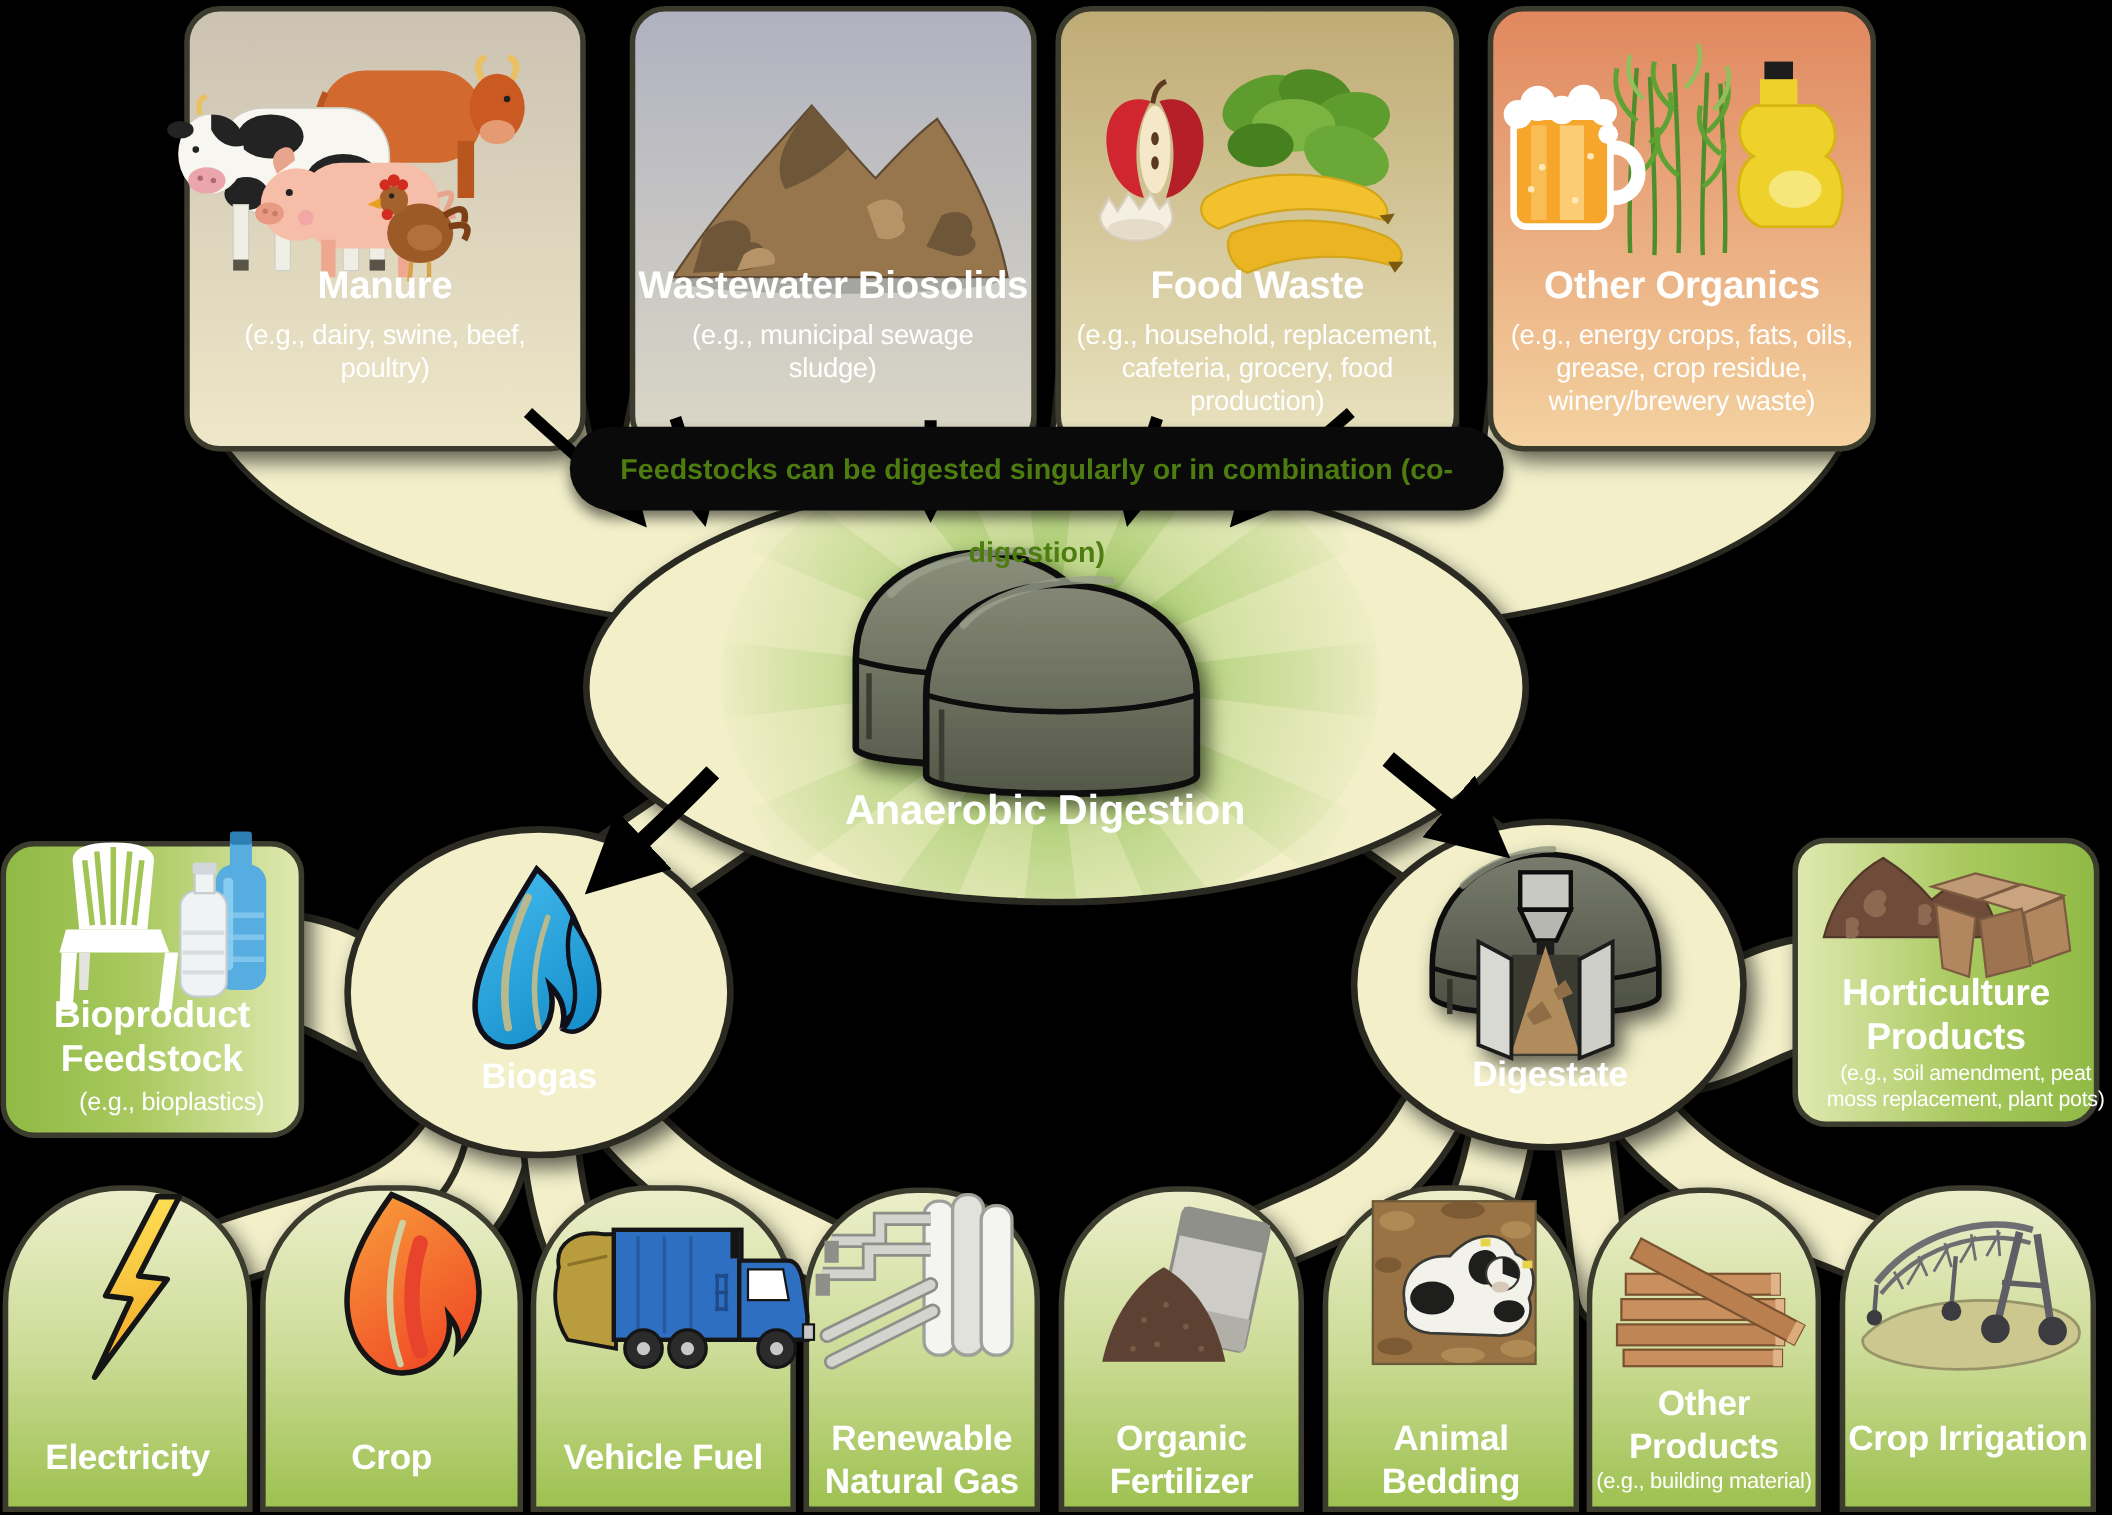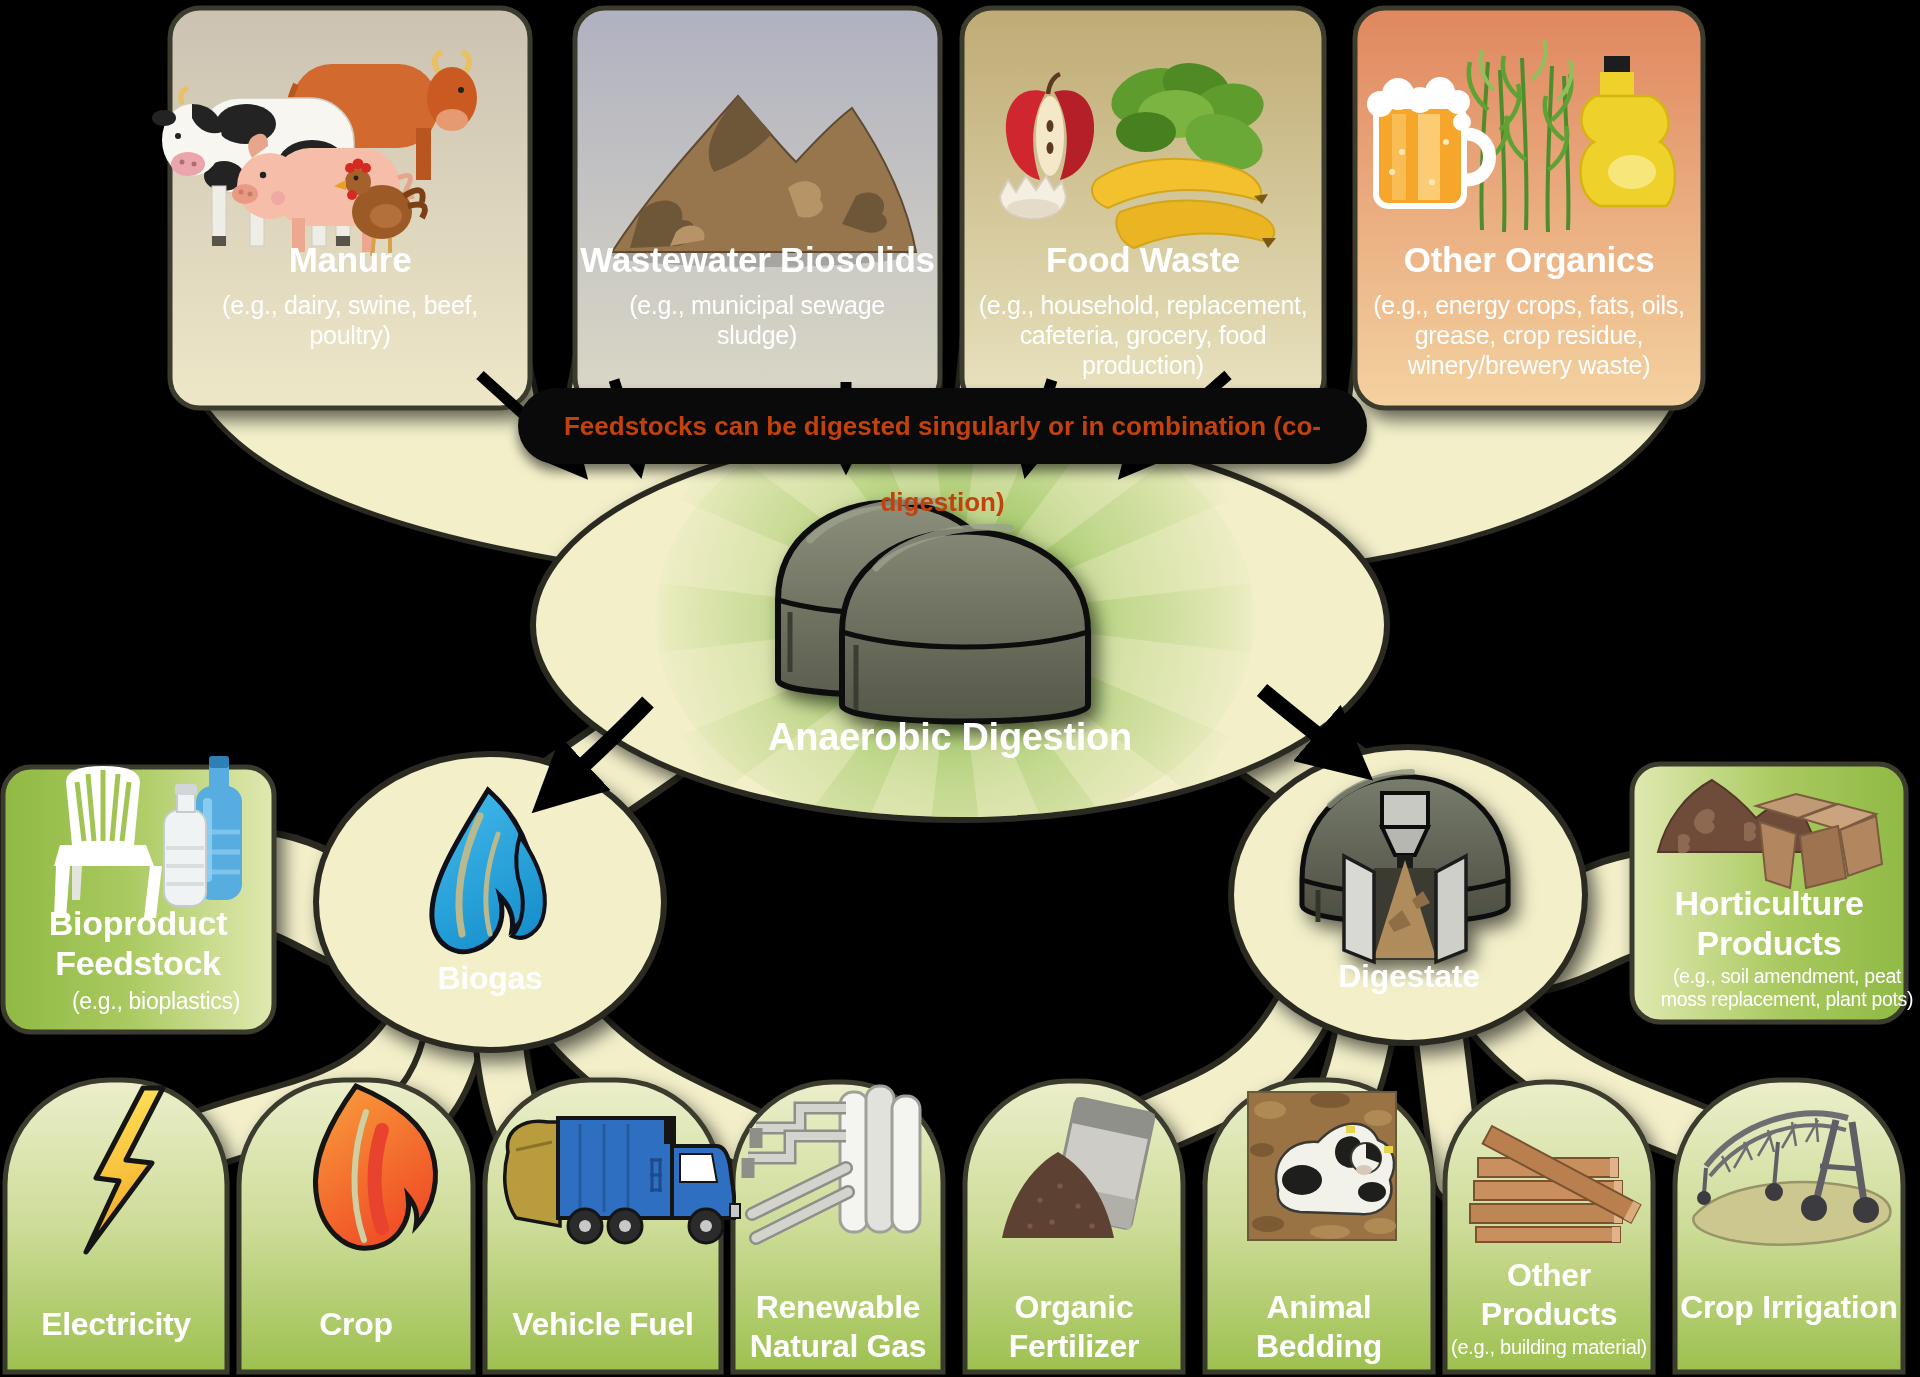--- a/index.html
+++ b/index.html
@@ -3,21 +3,21 @@
 <meta charset="utf-8">
 <style>
   html,body{margin:0;padding:0;background:#000;}
   .stage{position:relative;width:1920px;height:1377px;background:#000;overflow:hidden;
          font-family:"Liberation Sans","DejaVu Sans",sans-serif;}
   .stage svg.art{position:absolute;left:0;top:0;z-index:1;}
   .txt{position:absolute;z-index:3;text-align:center;color:#ffffff;letter-spacing:-0.3px;}
   .fs-title{font-size:35px;font-weight:bold;}
   .fs-sub{font-size:25px;line-height:1.2;font-weight:500;}
   .pill{position:absolute;z-index:4;left:518px;top:388px;width:849px;height:76px;
-        background:#0a0a0a;border-radius:40px;color:#c2410c;font-size:26px;font-weight:600;
+        background:#0a0a0a;border-radius:40px;color:#4d7c0f;font-size:26px;font-weight:600;
         line-height:76px;text-align:center;box-shadow:0 7px 12px rgba(0,0,0,.55);}
   .proc-label{left:710px;top:716px;width:480px;font-size:38px;font-weight:bold;}
   .hub-label{font-size:32px;font-weight:bold;}
   .side-title{font-size:34px;font-weight:bold;line-height:40px;}
   .side-sub{font-weight:500;padding-left:18px;}
   .use-label{font-size:32px;font-weight:bold;line-height:39px;}
   .use-sub{font-size:20px;font-weight:500;}
 </style>
 </head>
 <body>

